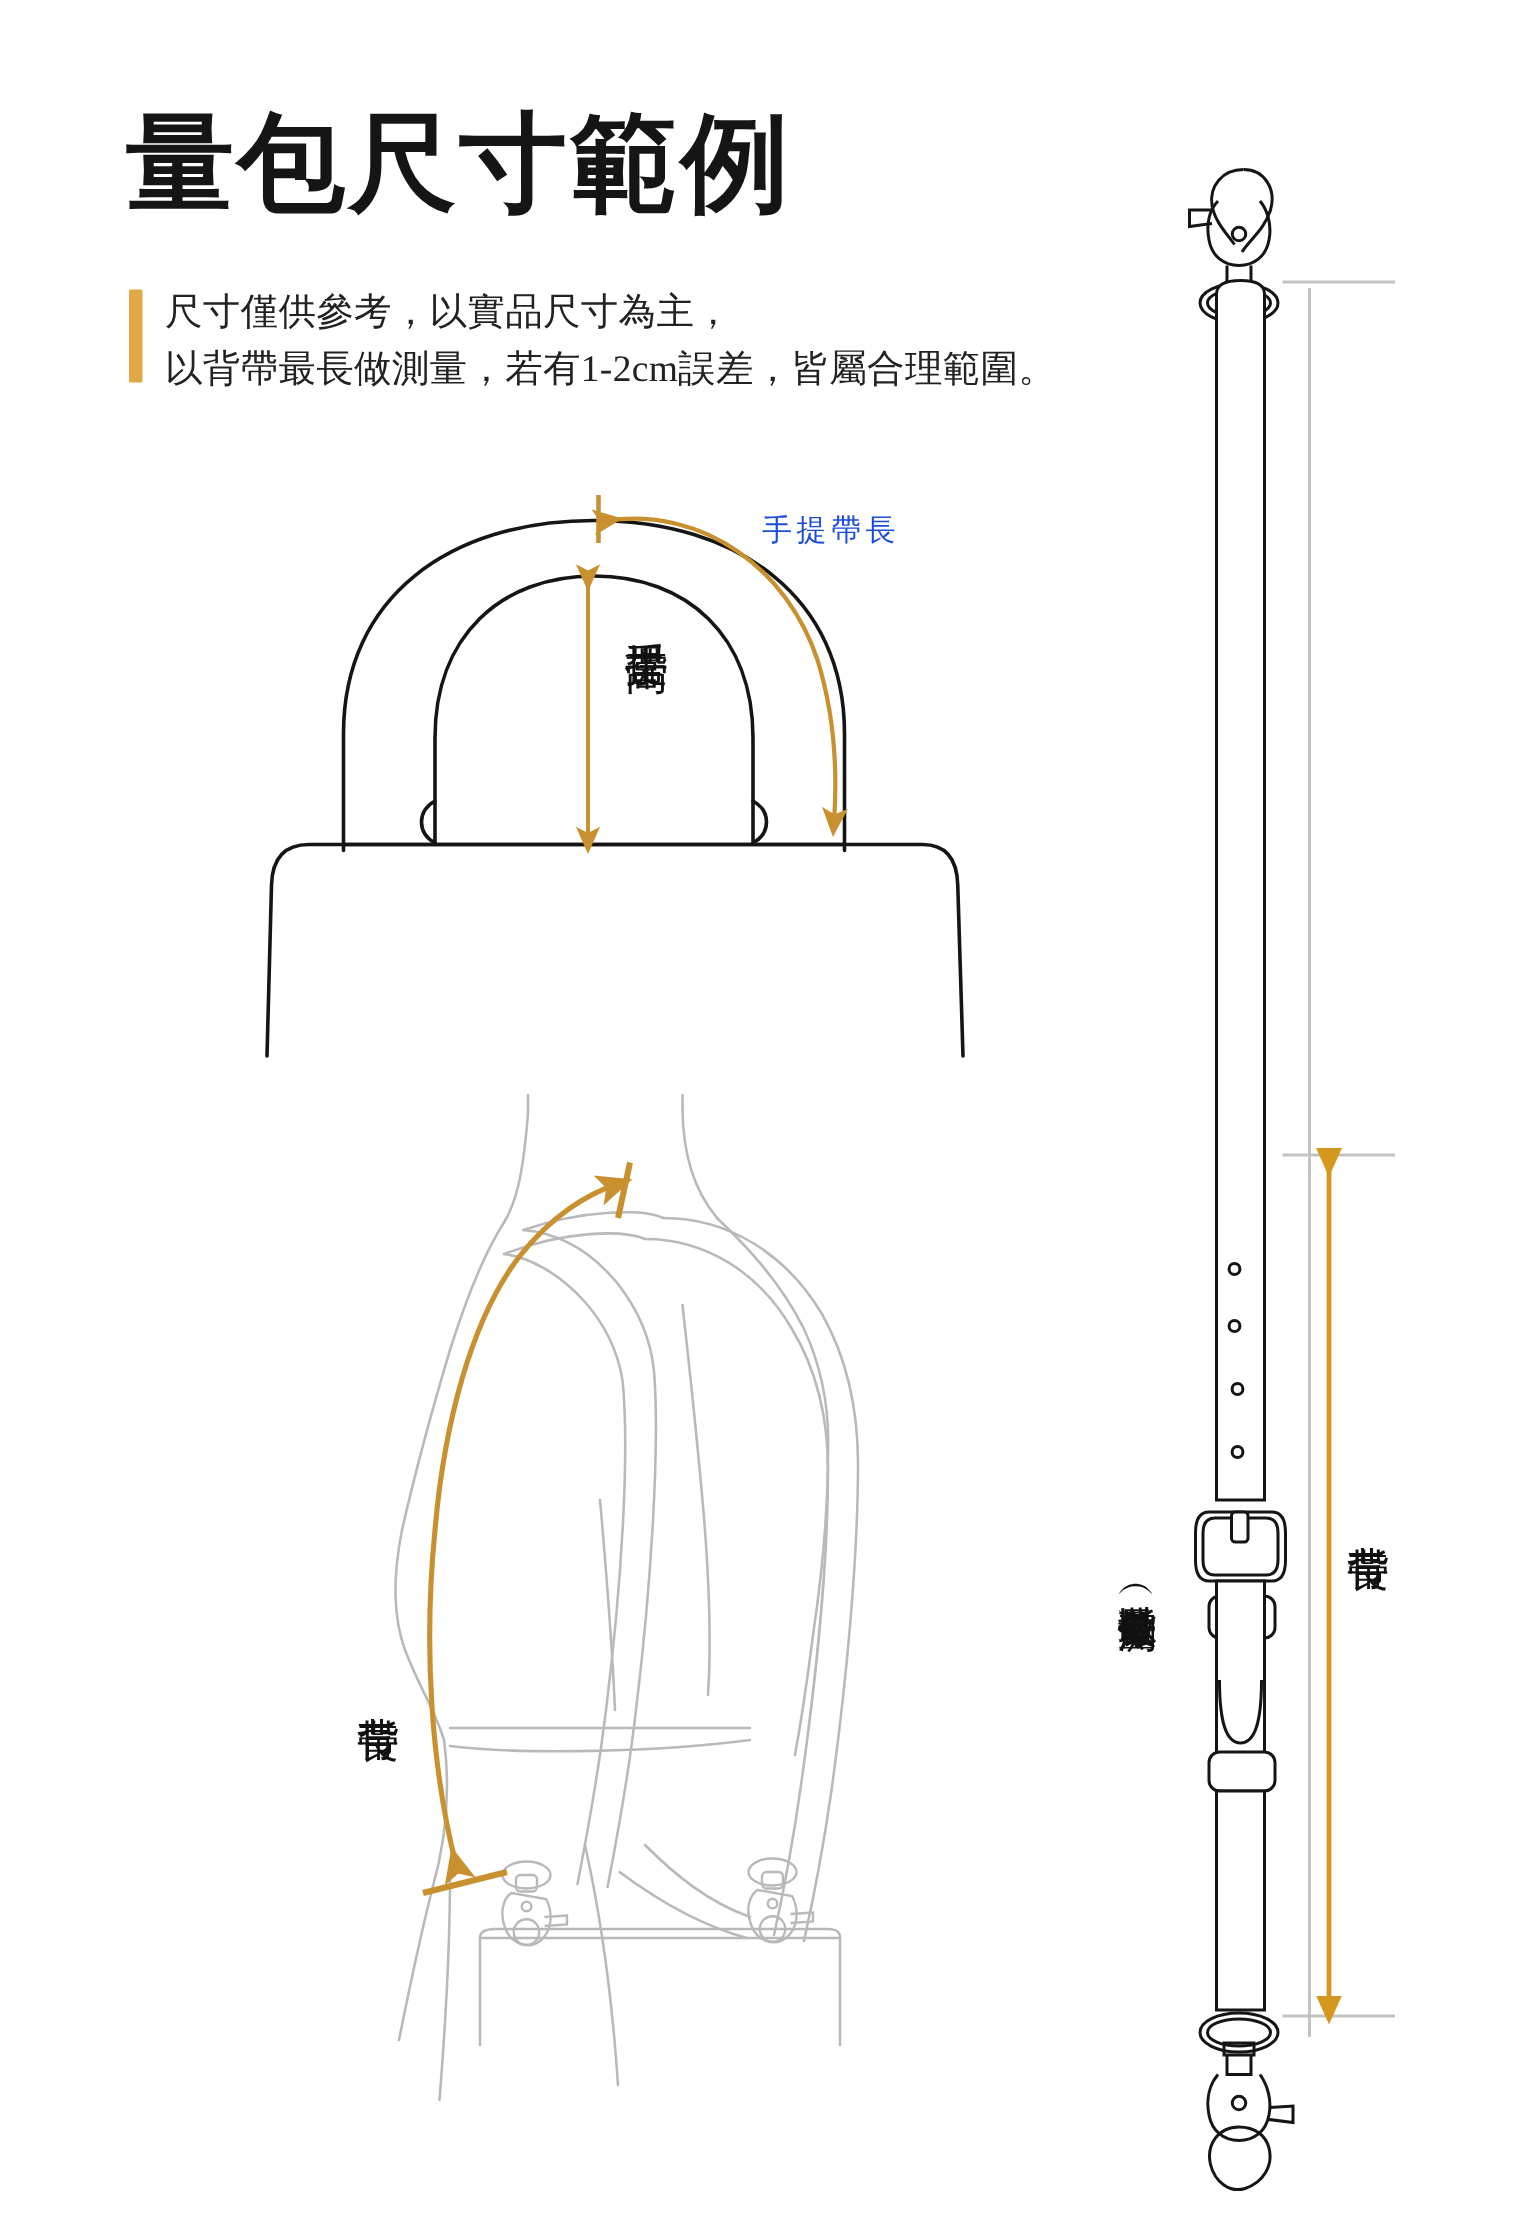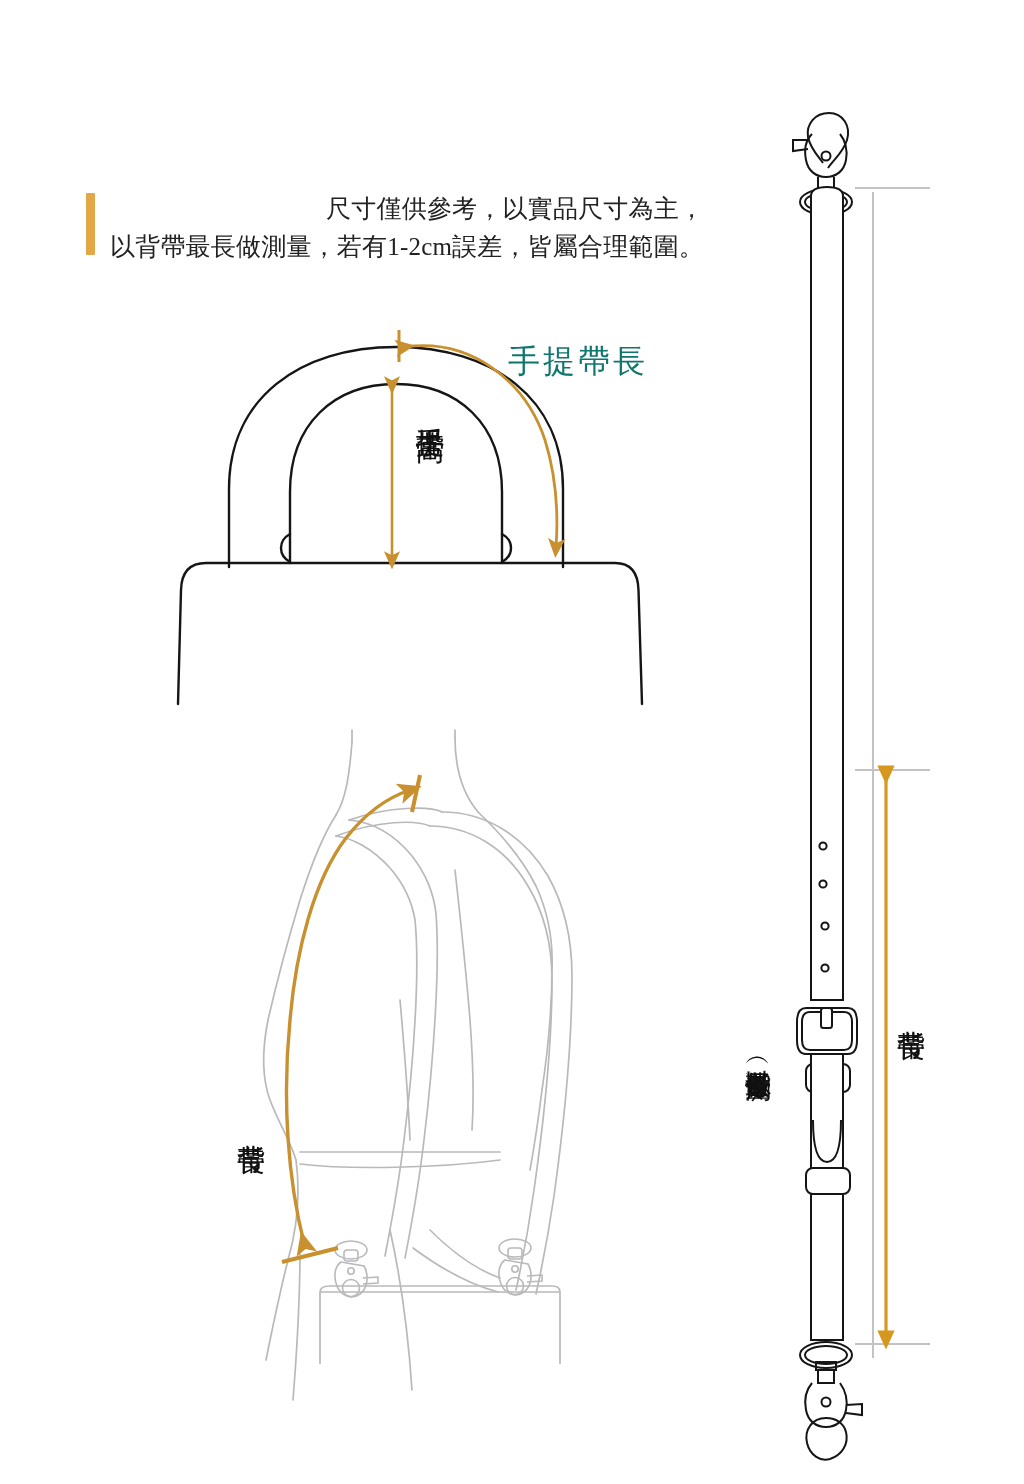--- a/index.html
+++ b/index.html
@@ -42,37 +42,37 @@
   #subtitle {
     position: absolute;
     left: 110px;
     top: 190px;
     font-size: 25px;
     line-height: 1.52;
     color: #222222;
     white-space: nowrap;
     letter-spacing: 0.2px;
   }
-  #subtitle div { white-space: nowrap; text-align: right; }
+  #subtitle div { white-space: nowrap; }
 
   
   .vlabel {
     position: absolute;
     font-size: 27px;
     color: #111111;
     letter-spacing: 3px;
     writing-mode: vertical-rl;
     text-orientation: upright;
     line-height: 1.02;
     white-space: nowrap;
   }
   .hlabel {
     position: absolute;
-    font-size: 32px;
-    color: #0f766e;
+    font-size: 20px;
+    color: #1d4ed8;
     letter-spacing: 3px;
     white-space: nowrap;
   }
 
   #label-handle-length { left: 508px; top: 340px; }
   #label-handle-height { left: 415px; top: 404px; font-size: 29px; letter-spacing: 2px; }
   #label-strap-length-person { left: 236px; top: 1122px; font-size: 28px; letter-spacing: 2px; }
   #label-strap-length-right { left: 896px; top: 1008px; font-size: 28px; letter-spacing: 2px; }
   #label-note-vertical {
     left: 744px; top: 1048px;
@@ -87,20 +87,21 @@
     width: 1024px;
     height: 1484px;
     pointer-events: none;
   }
 </style>
 </head>
 <body>
 
 <div id="page">
 
+  <div id="title">量包尺寸範例</div>
   <div id="accent-bar"></div>
   <div id="subtitle">
     <div>尺寸僅供參考，以實品尺寸為主，</div>
     <div>以背帶最長做測量，若有1-2cm誤差，皆屬合理範圍。</div>
   </div>
 
   <div class="hlabel" id="label-handle-length">手提帶長</div>
   <div class="vlabel" id="label-handle-height">手提帶高</div>
   <div class="vlabel" id="label-strap-length-person">背帶長</div>
   <div class="vlabel" id="label-strap-length-right">背帶長</div>

